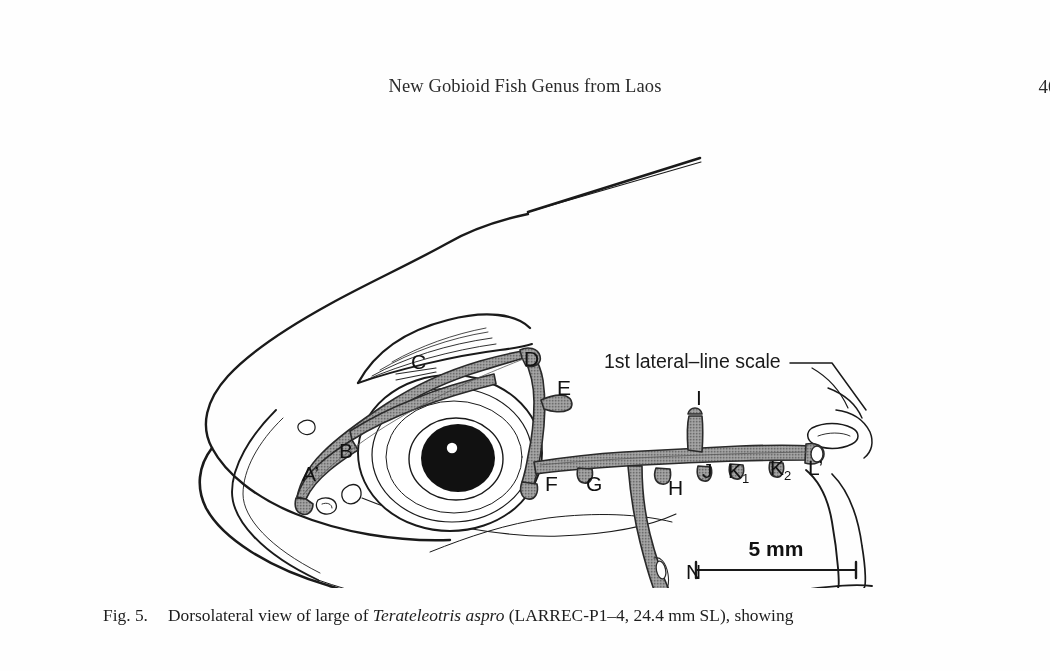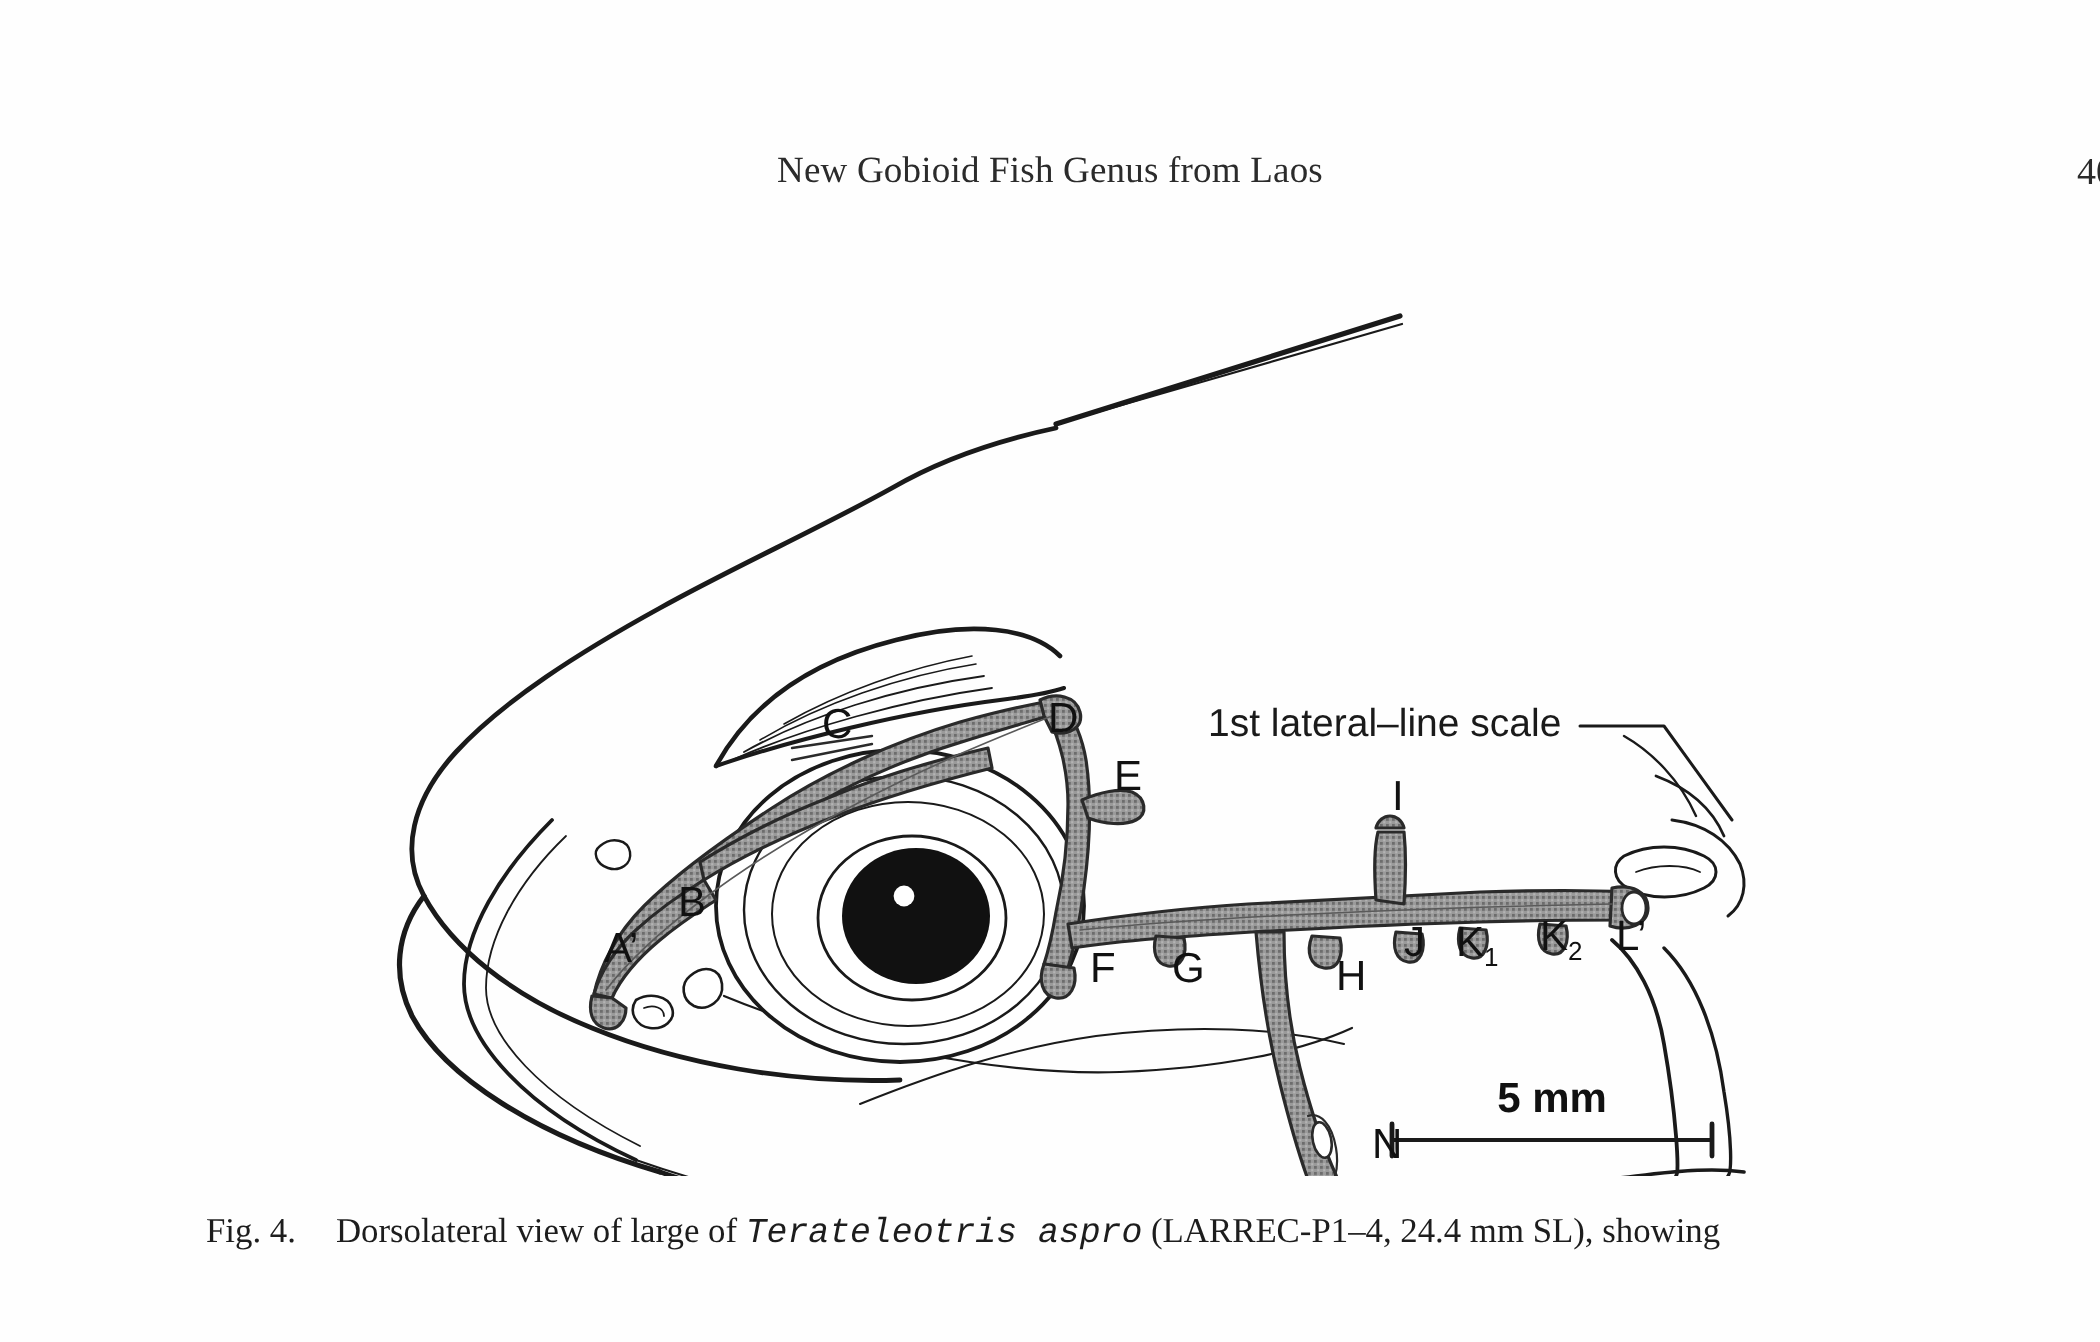--- a/index.html
+++ b/index.html
@@ -29,21 +29,21 @@
   .fig-svg{position:absolute;left:0;top:0;}
 
   
   .caption{
     position:absolute;left:103px;top:602px;width:880px;
     font-family:"Liberation Serif", serif;font-size:17.4px;line-height:1.58;
     color:#1d1d1d;text-align:left;
   }
   .caption .lead{margin-right:.30em;}
   .caption .sp{display:inline-block;width:.85em;}
-  .caption .sci{font-style:italic;font-family:Liberation Mono, monospace;}
+  .caption .sci{font-style:italic;}
   .cap-line2{display:block;margin-left:34px;}
 </style>
 </head>
 <body>
 
 <div class="page">
 
   <div class="runhead">
     <div class="runhead-title">New Gobioid Fish Genus from Laos</div>
     <div class="runhead-page">406</div>
@@ -256,18 +256,18 @@
           <text x="728" y="360">K<tspan font-size="13" dy="5">1</tspan></text>
           <text x="770" y="357">K<tspan font-size="13" dy="5">2</tspan></text>
           <text x="808" y="357">L’</text>
           <text x="686" y="461">N</text>
           <text x="715" y="508">O</text>
         </g>
     </svg>
   </div>
 
   <div class="caption">
-    <span class="lead">Fig. 4.</span><span class="sp"></span><span>Dorsolateral view of large of</span>
+    <span class="lead">Fig. 5.</span><span class="sp"></span><span>Dorsolateral view of large of</span>
     <span class="sci">Terateleotris aspro</span>
     <span>(LARREC-P1–4, 24.4 mm SL), showing</span>
   </div>
 
 </div>
 
 </body></html>

